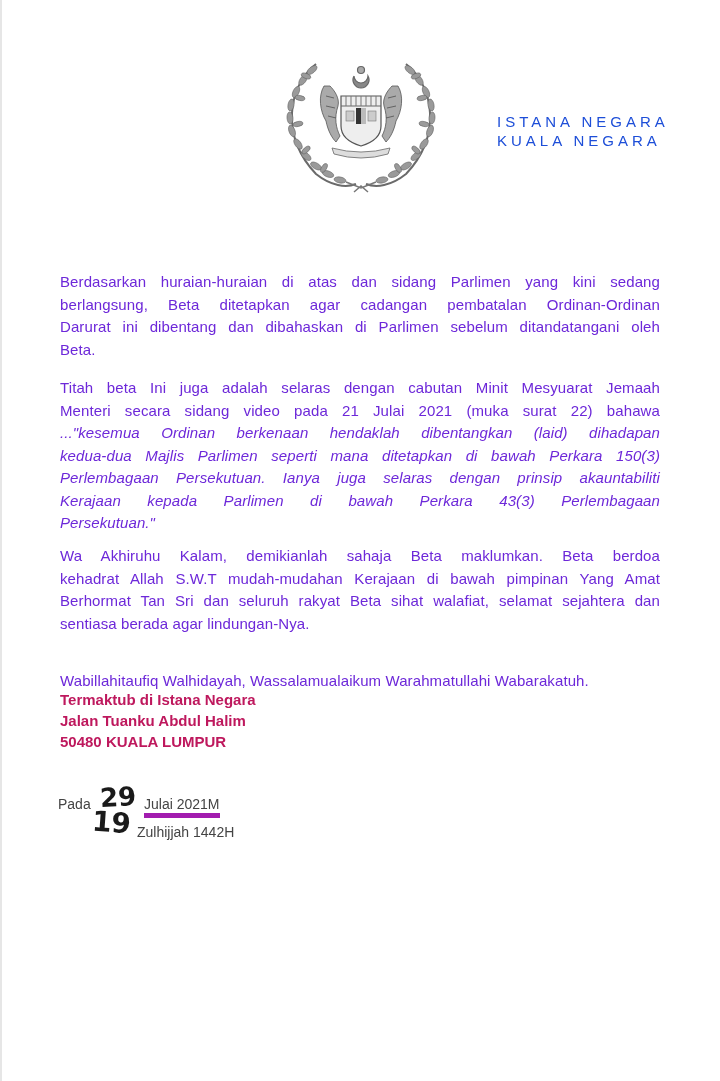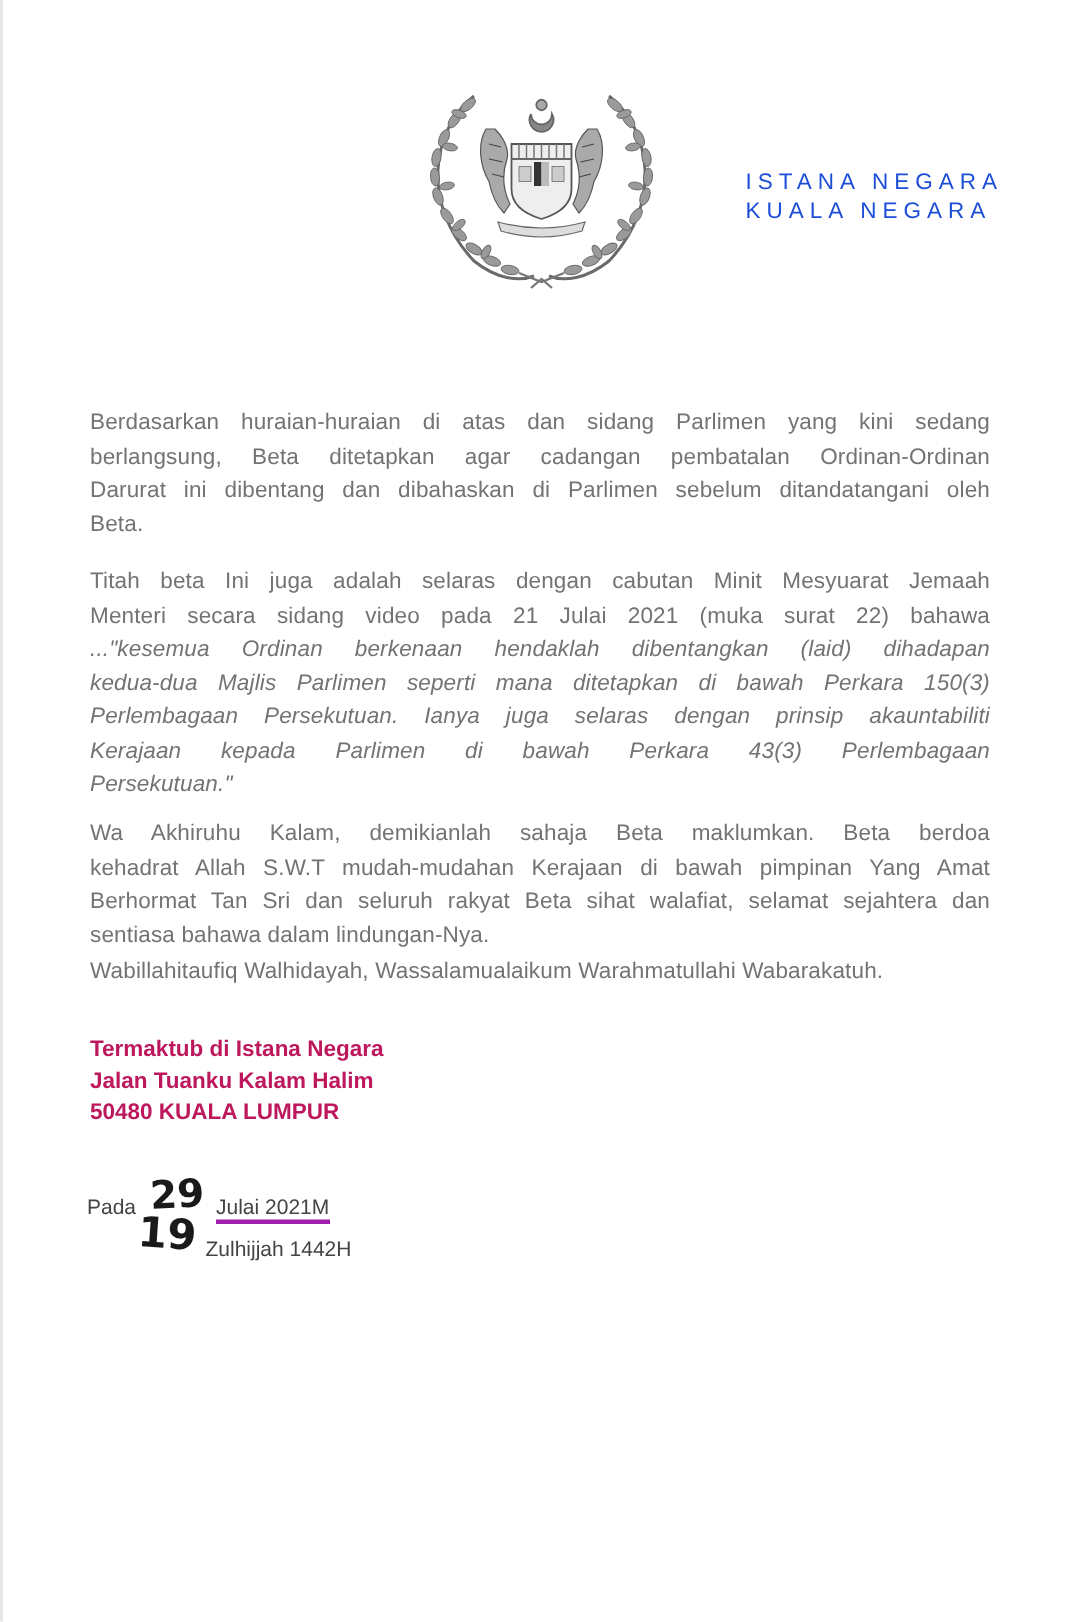--- a/index.html
+++ b/index.html
@@ -15,49 +15,49 @@
     .letterhead {
       position: absolute; left: 497px; top: 112px;
       font-family: "Liberation Sans", sans-serif;
       font-size: 15px; letter-spacing: 4px; color: #1d4ed8;
       line-height: 19px;
     }
     .letterhead div { white-space: nowrap; }
 
     .para {
       position: absolute; left: 60px; width: 600px;
-      font-size: 15px; line-height: 22.5px; color: #737373;
+      font-size: 15px; line-height: 22.5px; color: #6d28d9;
       text-align: justify; text-align-last: left;
       letter-spacing: 0.1px;
     }
     .para .line { display: block; white-space: nowrap; text-align: justify; text-align-last: justify; }
     .para .line.last { text-align-last: left; }
     .italic { font-style: italic; }
 
     .p1 { top: 271px; }
     .p2 { top: 377px; }
     .p3 { top: 545px; }
-    .p4 { top: 637px; }
+    .p4 { top: 670px; }
 
     .address {
       position: absolute; left: 60px; top: 689px;
       font-size: 15px; font-weight: bold; line-height: 21px; color: #be185d;
     }
     .address div { white-space: nowrap; }
 
     .date-block { position: absolute; left: 58px; top: 784px; width: 260px; height: 60px; font-size: 14px; color: #444; }
     .pada { position: absolute; left: 0; top: 12px; }
     .day-greg {
       position: absolute; left: 42px; top: -2px;
       font-family: "DejaVu Sans", sans-serif; font-weight: bold;
       font-size: 26px; color: #1a1a1a; transform: rotate(-3deg);
     }
     .greg-rest {
       position: absolute; left: 86px; top: 12px; white-space: nowrap;
-      border-bottom: 3px solid #a21caf; padding-bottom: 0px; line-height: 17px;
+      border-bottom: 5px solid #a21caf; padding-bottom: 0px; line-height: 17px;
     }
     .day-hijri {
       position: absolute; left: 34px; top: 22px;
       font-family: "DejaVu Sans", sans-serif; font-weight: bold;
       font-size: 28px; color: #1a1a1a; transform: rotate(4deg);
     }
     .hijri-rest { position: absolute; left: 79px; top: 40px; white-space: nowrap; }
   </style>
 </head>
 <body>
@@ -164,30 +164,30 @@
   <span class="line italic">kedua-dua Majlis Parlimen seperti mana ditetapkan di bawah Perkara 150(3)</span>
   <span class="line italic">Perlembagaan Persekutuan. Ianya juga selaras dengan prinsip akauntabiliti</span>
   <span class="line italic">Kerajaan kepada Parlimen di bawah Perkara 43(3) Perlembagaan</span>
   <span class="line italic last">Persekutuan."</span>
 </div>
 
 <div class="para p3">
   <span class="line">Wa Akhiruhu Kalam, demikianlah sahaja Beta maklumkan. Beta berdoa</span>
   <span class="line">kehadrat Allah S.W.T mudah-mudahan Kerajaan di bawah pimpinan Yang Amat</span>
   <span class="line">Berhormat Tan Sri dan seluruh rakyat Beta sihat walafiat, selamat sejahtera dan</span>
-  <span class="line last">sentiasa bahawa dalam lindungan-Nya.</span>
+  <span class="line last">sentiasa berada agar lindungan-Nya.</span>
 </div>
 
 <div class="para p4">
   <span class="line last">Wabillahitaufiq Walhidayah, Wassalamualaikum Warahmatullahi Wabarakatuh.</span>
 </div>
 
 <div class="address">
   <div>Termaktub di Istana Negara</div>
-  <div>Jalan Tuanku Kalam Halim</div>
+  <div>Jalan Tuanku Abdul Halim</div>
   <div>50480 KUALA LUMPUR</div>
 </div>
 
 <div class="date-block">
   <span class="pada">Pada</span>
   <span class="day-greg">29</span>
   <span class="greg-rest">Julai 2021M</span>
   <span class="day-hijri">19</span>
   <span class="hijri-rest">Zulhijjah 1442H</span>
 </div>

